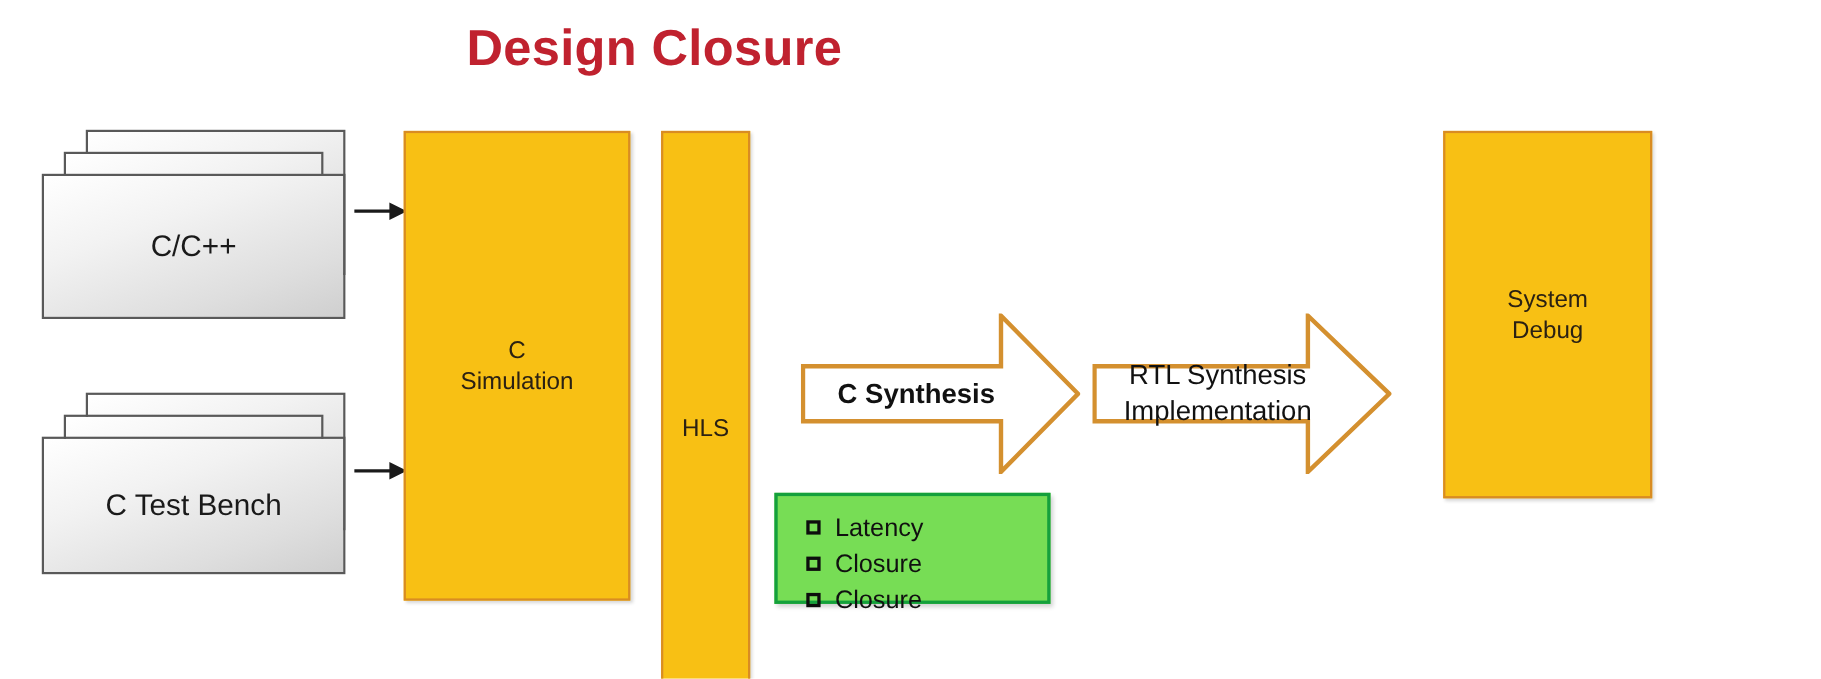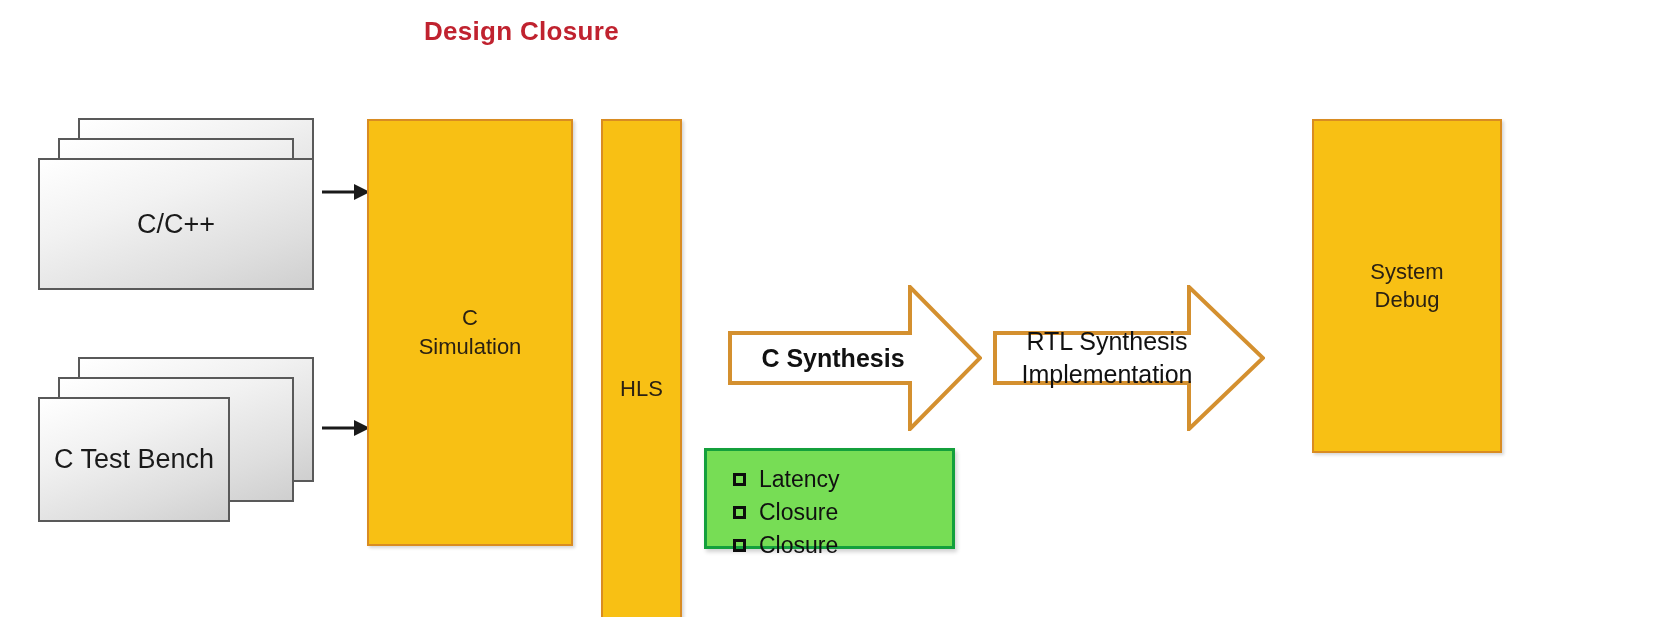--- a/index.html
+++ b/index.html
@@ -16,21 +16,21 @@
     height: 617px;
     background: #ffffff;
     overflow: hidden;
   }
 
   
   #title {
     position: absolute;
     left: 424px;
     top: 16px;
-    font-size: 26px;
+    font-size: 46px;
     font-weight: bold;
     color: #C0222F;
     letter-spacing: 0.3px;
     white-space: nowrap;
   }
 
   
   .doc-stack {
     position: absolute;
   }
@@ -146,21 +146,21 @@
     <div class="doc-sheet" style="left:40px; top:0px; width:236px; height:132px;"></div>
     <div class="doc-sheet" style="left:20px; top:20px; width:236px; height:132px;"></div>
     <div class="doc-sheet top" style="left:0px; top:40px; width:276px; height:132px;">
       <span class="doc-label">C/C++</span>
     </div>
   </div>
 
   <div class="doc-stack" style="left:38px; top:357px; width:276px; height:165px;">
     <div class="doc-sheet" style="left:40px; top:0px; width:236px; height:125px;"></div>
     <div class="doc-sheet" style="left:20px; top:20px; width:236px; height:125px;"></div>
-    <div class="doc-sheet top" style="left:0px; top:40px; width:192px; height:125px;">
+    <div class="doc-sheet top" style="left:0px; top:40px; width:276px; height:125px;">
       <span class="doc-label">C Test Bench</span>
     </div>
   </div>
 
   <div class="connector" style="left:322px; top:180px; width:48px; height:24px;">
     <svg viewBox="0 0 48 24" width="48" height="24">
       <line x1="0" y1="12" x2="34" y2="12" stroke="#1a1a1a" stroke-width="3"></line>
       <polygon points="32,4 48,12 32,20" fill="#1a1a1a"></polygon>
     </svg>
   </div>

